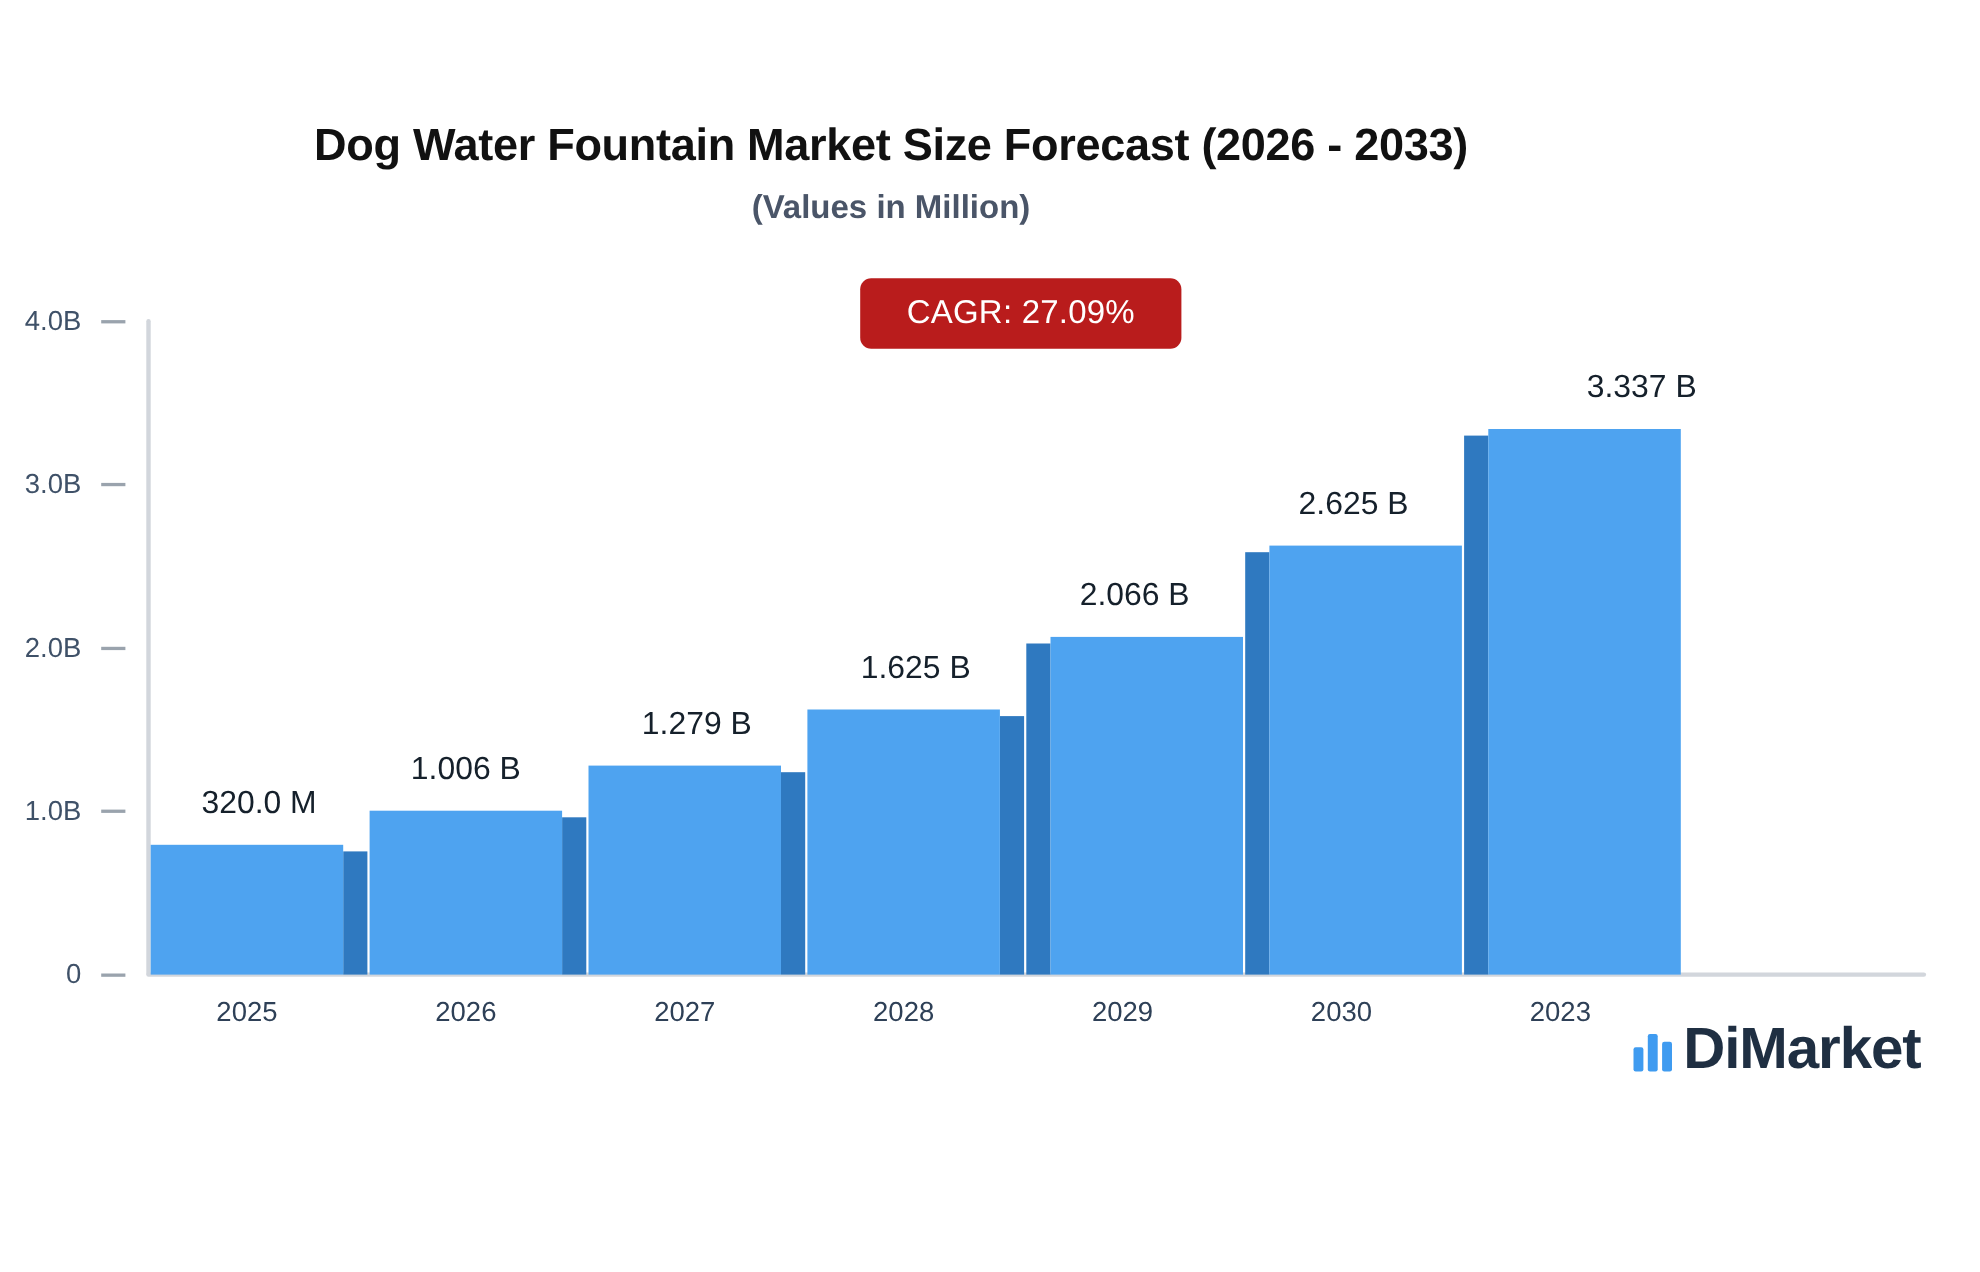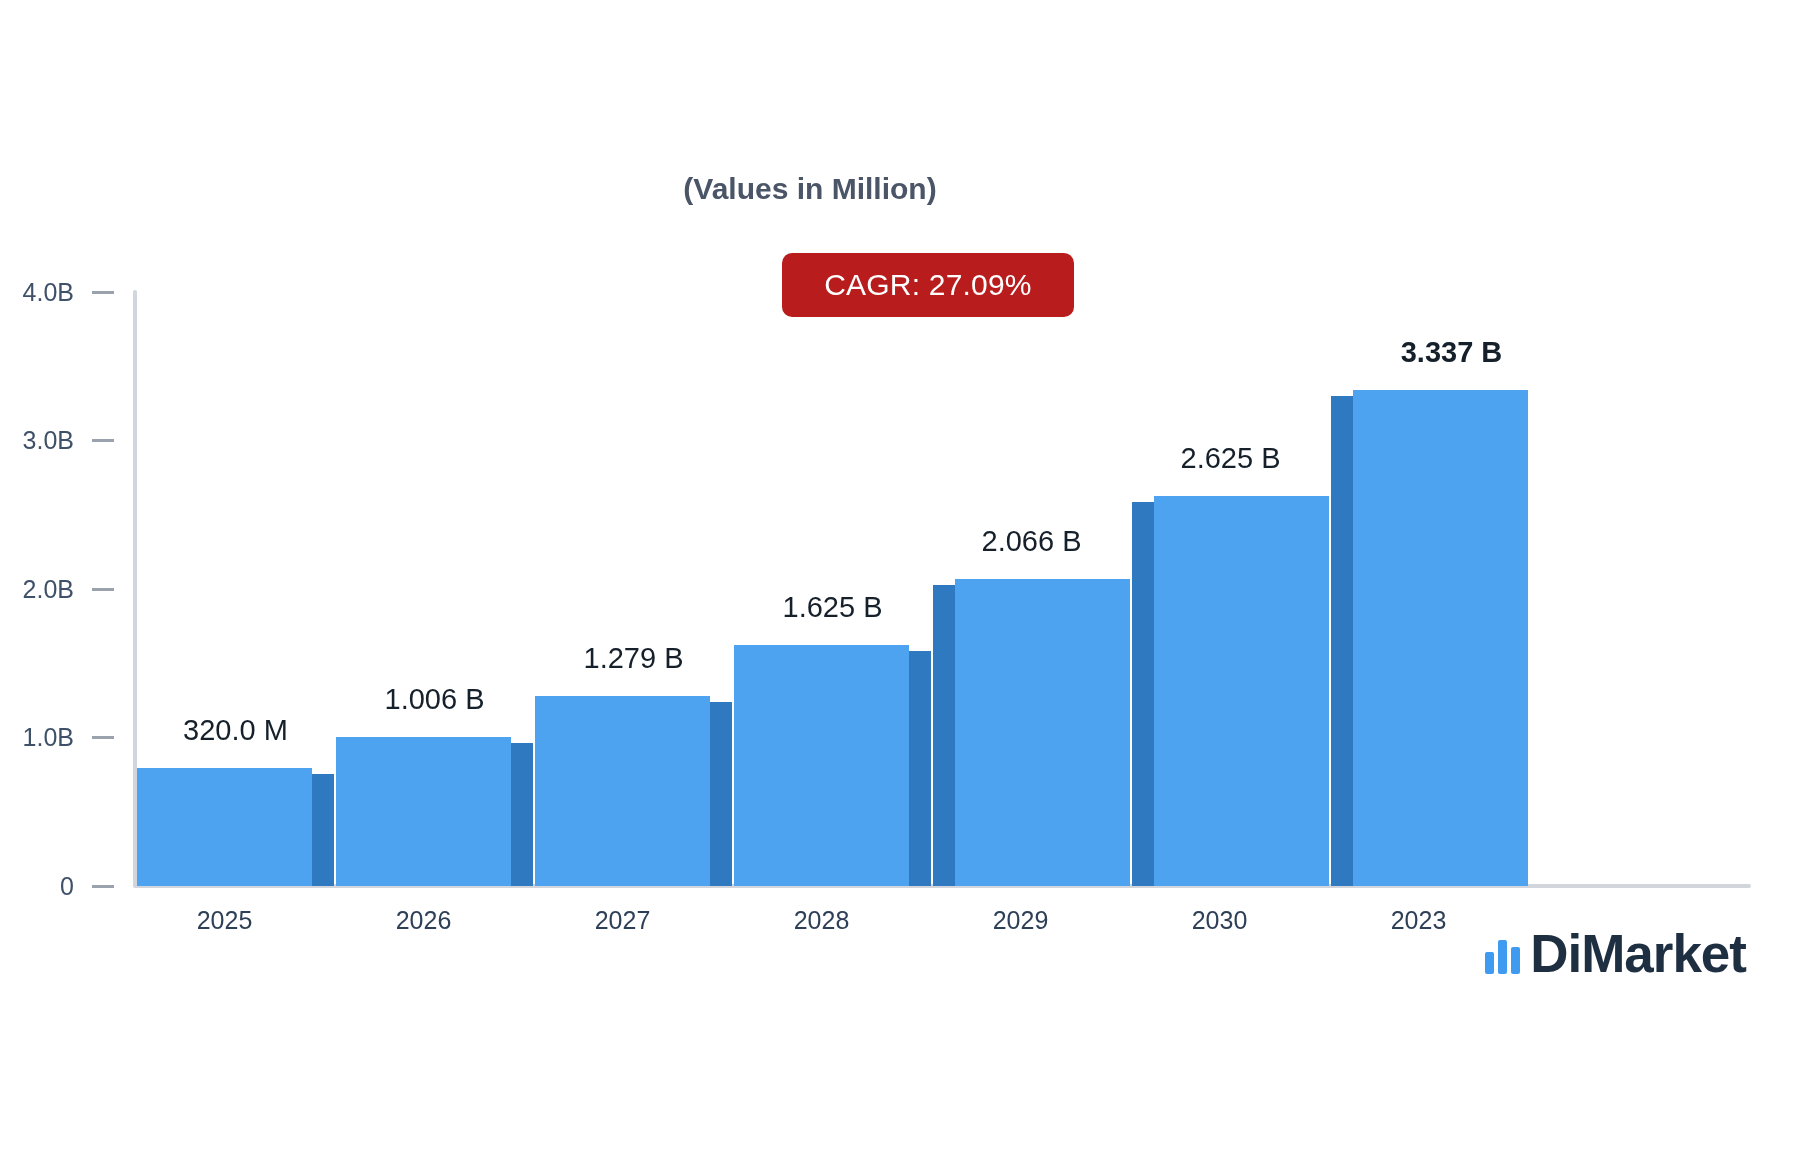--- a/index.html
+++ b/index.html
@@ -177,20 +177,21 @@
     color: #1f2f42;
     letter-spacing: -1px;
     line-height: 1;
   }
 </style>
 </head>
 <body>
 
 <div id="chart-root">
 
+  <div class="title">Dog Water Fountain Market Size Forecast (2026 - 2033)</div>
   <div class="subtitle">(Values in Million)</div>
 
   <div class="cagr-badge">CAGR: 27.09%</div>
 
   <div class="plot">
     <div class="y-axis-line"></div>
     <div class="x-axis-line"></div>
     <div id="y-ticks">
         <div class="y-tick" style="top: 874px;">
           <span class="tick-label">0</span>
@@ -216,21 +217,21 @@
     <div id="bars">
         <div class="bar-group" style="left: 137px; top: 758.388px; width: 197px; height: 127.612px;">
           <div class="bar-side" style="width: 22px; height: 111.612px; background: rgb(47, 121, 192); left: 175px;"></div>
           <div class="bar-face" style="left: 0px; width: 175px; height: 117.612px; background: rgb(78, 163, 240);"></div>
         </div>
         <div class="bar-label" style="left: 97px; top: 714.388px; width: 277px;">320.0 M</div>
         <div class="bar-group" style="left: 336px; top: 726.609px; width: 197px; height: 159.391px;">
           <div class="bar-side" style="width: 22px; height: 143.391px; background: rgb(47, 121, 192); left: 175px;"></div>
           <div class="bar-face" style="left: 0px; width: 175px; height: 149.391px; background: rgb(78, 163, 240);"></div>
         </div>
-        <div class="bar-label" style="left: 296px; top: 682.609px; width: 277px;">1.006 B</div>
+        <div class="bar-label" style="left: 285px; top: 682.609px; width: 277px;">1.006 B</div>
         <div class="bar-group" style="left: 535px; top: 686.068px; width: 197px; height: 199.931px;">
           <div class="bar-side" style="width: 22px; height: 183.931px; background: rgb(47, 121, 192); left: 175px;"></div>
           <div class="bar-face" style="left: 0px; width: 175px; height: 189.931px; background: rgb(78, 163, 240);"></div>
         </div>
         <div class="bar-label" style="left: 495px; top: 642.068px; width: 277px;">1.279 B</div>
         <div class="bar-group" style="left: 734px; top: 634.688px; width: 197px; height: 251.312px;">
           <div class="bar-side" style="width: 22px; height: 235.312px; background: rgb(47, 121, 192); left: 175px;"></div>
           <div class="bar-face" style="left: 0px; width: 175px; height: 241.312px; background: rgb(78, 163, 240);"></div>
         </div>
         <div class="bar-label" style="left: 694px; top: 590.688px; width: 277px;">1.625 B</div>
@@ -241,21 +242,21 @@
         <div class="bar-label" style="left: 893px; top: 525.199px; width: 277px;">2.066 B</div>
         <div class="bar-group" style="left: 1132px; top: 486.188px; width: 197px; height: 399.812px;">
           <div class="bar-side" style="width: 22px; height: 383.812px; background: rgb(47, 121, 192); left: 0px;"></div>
           <div class="bar-face" style="left: 22px; width: 175px; height: 389.812px; background: rgb(78, 163, 240);"></div>
         </div>
         <div class="bar-label" style="left: 1092px; top: 442.188px; width: 277px;">2.625 B</div>
         <div class="bar-group" style="left: 1331px; top: 380.455px; width: 197px; height: 505.545px;">
           <div class="bar-side" style="width: 22px; height: 489.545px; background: rgb(47, 121, 192); left: 0px;"></div>
           <div class="bar-face" style="left: 22px; width: 175px; height: 495.545px; background: rgb(78, 163, 240);"></div>
         </div>
-        <div class="bar-label" style="left: 1313px; top: 336.455px; width: 277px; font-weight: bold;">3.337 B</div>
+        <div class="bar-label" style="left: 1354px; top: 336.455px; width: 277px;">3.337 B</div>
       </div>
     <div id="x-ticks">
         <div class="x-tick" style="left: 134.5px;">2025</div>
         <div class="x-tick" style="left: 333.5px;">2026</div>
         <div class="x-tick" style="left: 532.5px;">2027</div>
         <div class="x-tick" style="left: 731.5px;">2028</div>
         <div class="x-tick" style="left: 930.5px;">2029</div>
         <div class="x-tick" style="left: 1129.5px;">2030</div>
         <div class="x-tick" style="left: 1328.5px;">2023</div>
       </div>

